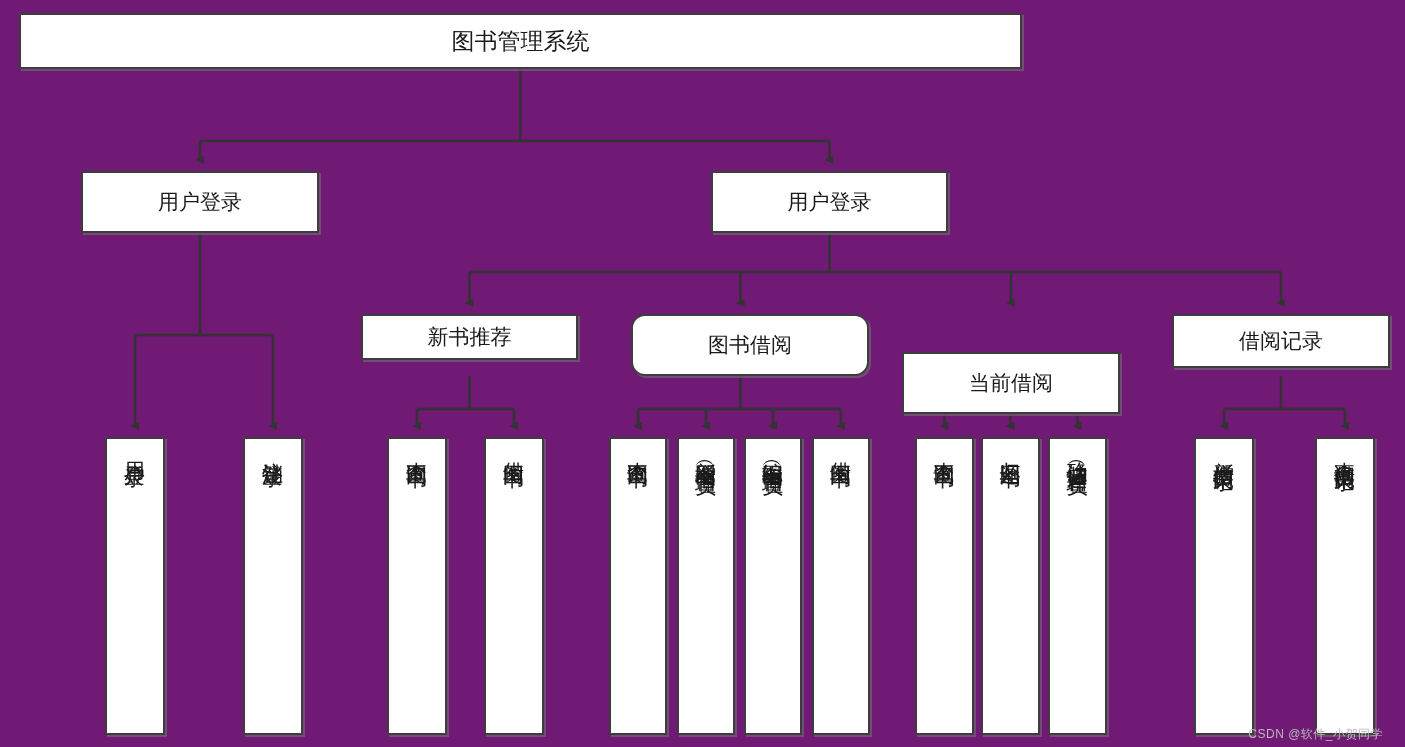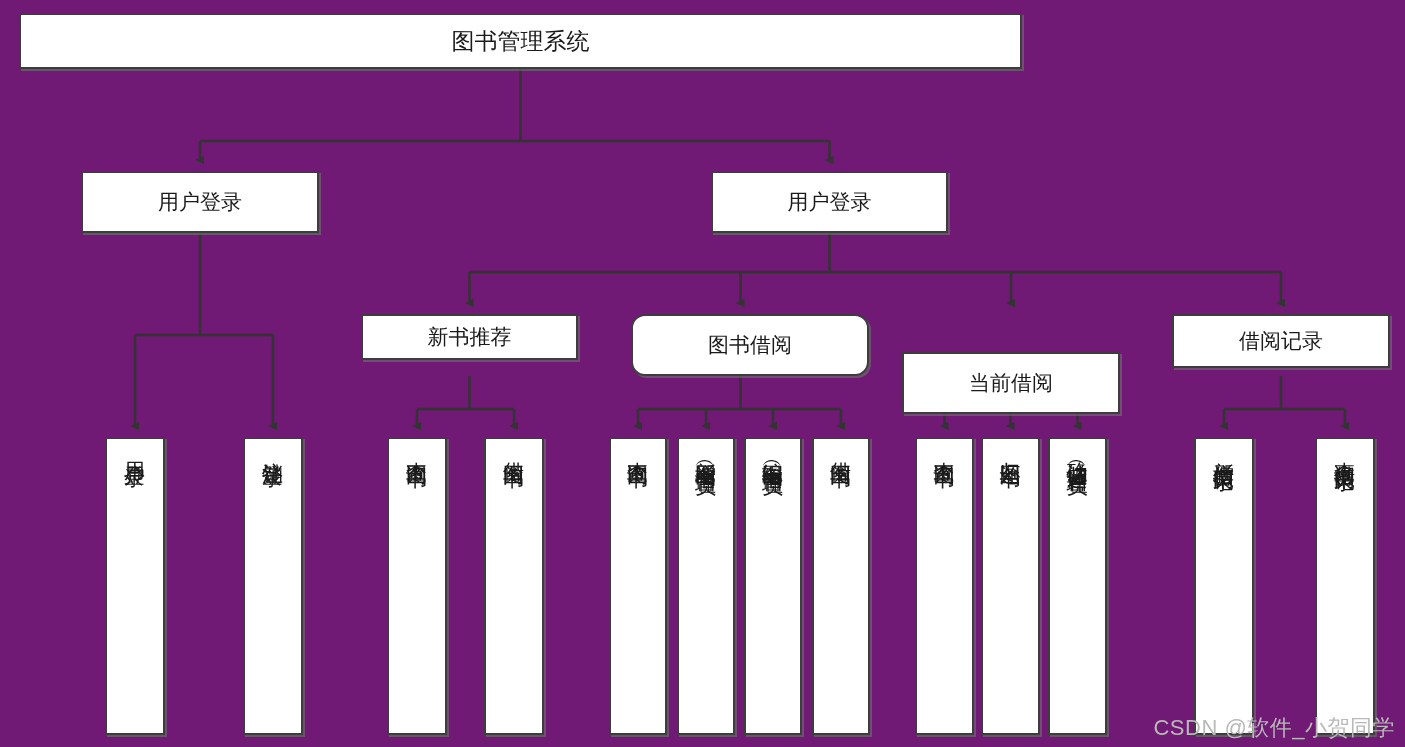--- a/index.html
+++ b/index.html
@@ -55,23 +55,23 @@
     writing-mode: vertical-rl;
     text-orientation: upright;
     font-size: 21px;
     letter-spacing: 2px;
     line-height: 1.0;
     white-space: nowrap;
     margin: 0 auto;
   }
   #watermark {
     position: absolute;
-    right: 10px;
+    right: 22px;
     bottom: 4px;
-    font-size: 22px;
+    font-size: 12px;
     color: #b9b9b9;
     letter-spacing: 0.5px;
     white-space: nowrap;
   }
 </style>
 </head>
 <body>
 
 <div id="canvas">
 

